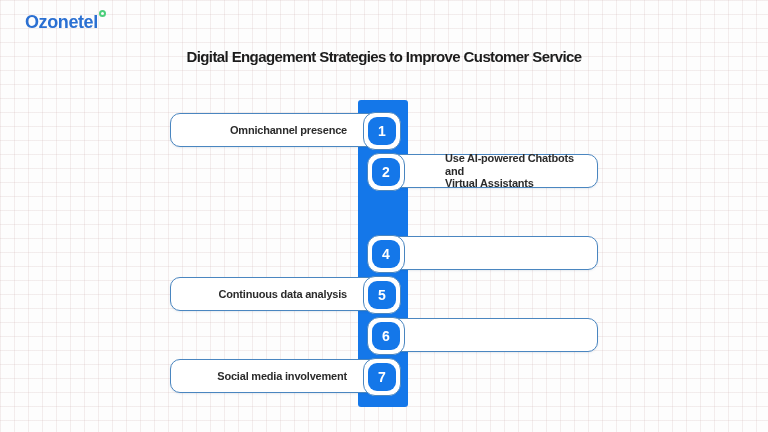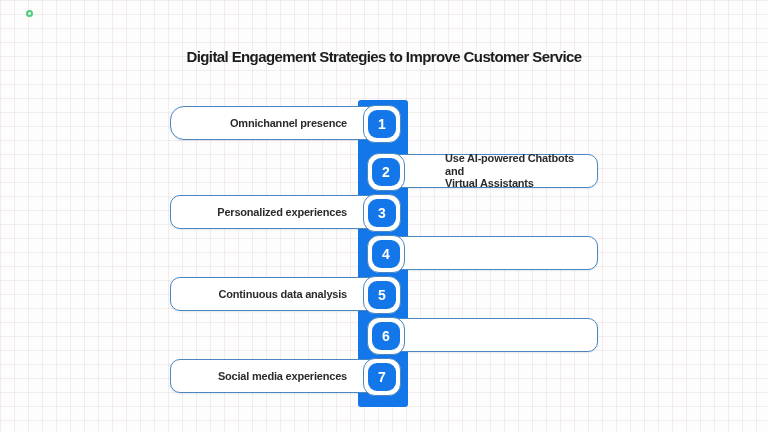--- a/index.html
+++ b/index.html
@@ -113,35 +113,35 @@
     border-radius: 9px;
     color: #ffffff;
     font-size: 14px;
     font-weight: bold;
     display: flex;
     align-items: center;
     justify-content: center;
   }
 
   
-  .row-1 { top: 106px; border-radius: 14px; }
+  .row-1 { top: 113px; }
   .row-2 { top: 154px; }
   .row-3 { top: 195px; }
   .row-4 { top: 236px; }
   .row-5 { top: 277px; padding-left: 16px; }
   .row-6 { top: 318px; }
   .row-7 { top: 359px; }
 </style>
 </head>
 <body>
 
 <div class="canvas">
 
   <div class="logo">
-    <span class="logo-ring"></span>
+    <span>Ozonetel</span><span class="logo-ring"></span>
   </div>
 
   <div class="title">Digital Engagement Strategies to Improve Customer Service</div>
 
   <div class="timeline-bar"></div>
 
   <div class="pill left row-1">
     <div class="label">Omnichannel presence</div>
     <div class="badge-ring">
       <div class="badge-num">1</div>
@@ -149,26 +149,20 @@
   </div>
 
   <div class="pill right row-2">
     <div class="label">Use AI-powered Chatbots and
 Virtual Assistants</div>
     <div class="badge-ring">
       <div class="badge-num">2</div>
     </div>
   </div>
 
-  <div class="pill left row-3">
-    <div class="label">Personalized experiences</div>
-    <div class="badge-ring">
-      <div class="badge-num">3</div>
-    </div>
-  </div>
 
   <div class="pill right row-4">
     <div class="badge-ring">
       <div class="badge-num">4</div>
     </div>
   </div>
 
   <div class="pill left row-5">
     <div class="label">Continuous data analysis</div>
     <div class="badge-ring">
@@ -176,19 +170,19 @@
     </div>
   </div>
 
   <div class="pill right row-6">
     <div class="badge-ring">
       <div class="badge-num">6</div>
     </div>
   </div>
 
   <div class="pill left row-7">
-    <div class="label">Social media experiences</div>
+    <div class="label">Social media involvement</div>
     <div class="badge-ring">
       <div class="badge-num">7</div>
     </div>
   </div>
 
 </div>
 
 </body></html>

